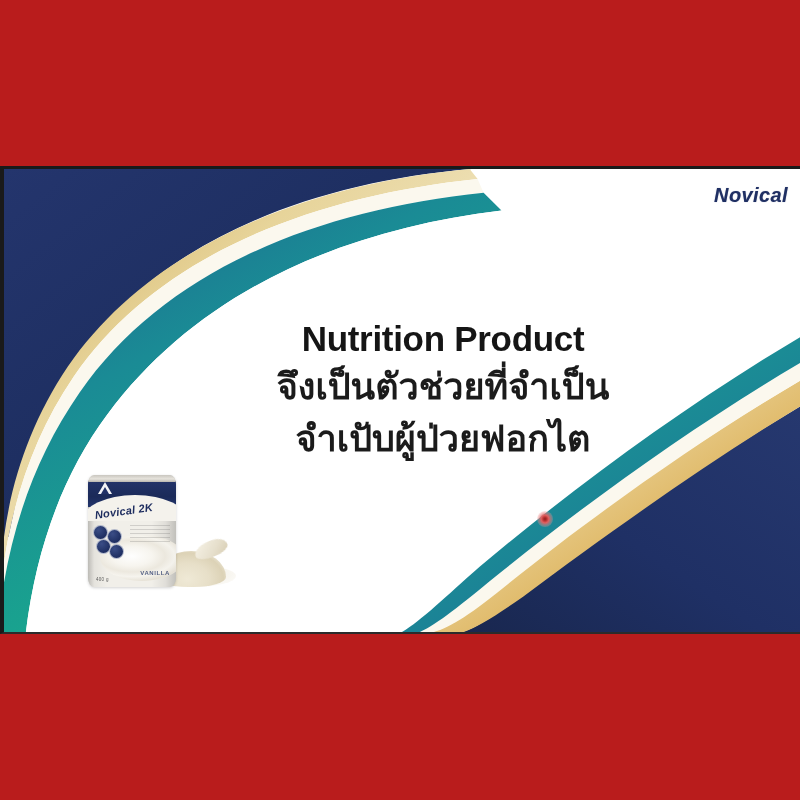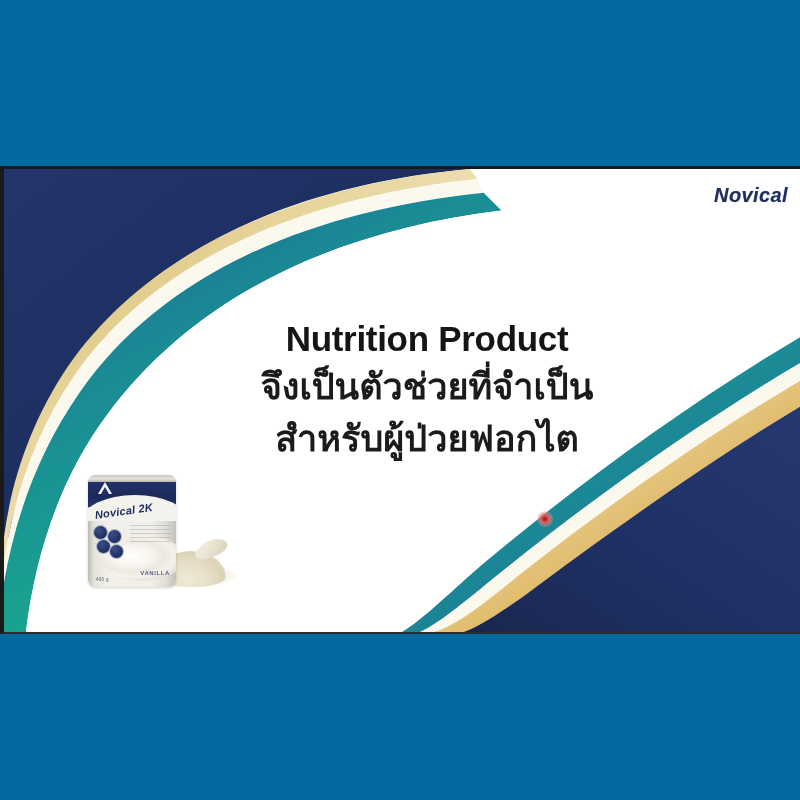--- a/index.html
+++ b/index.html
@@ -12,21 +12,21 @@
     height: 800px;
     position: relative;
     overflow: hidden;
     font-family: "Liberation Sans", "DejaVu Sans", sans-serif;
   }
 
   
   #page {
     position: absolute;
     inset: 0;
-    background: #0369a1;
+    background: #b91c1c;
   }
 
   
   #slide {
     position: absolute;
     left: 0px;
     top: 166px;
     width: 800px;
     height: 468px;
     background: #ffffff;
@@ -56,21 +56,21 @@
     font-weight: bold;
     font-style: italic;
     letter-spacing: 0.4px;
     color: #1f2f63;
     text-shadow: 0 0 1px rgba(31,47,99,0.45);
   }
 
   
   #headline {
     position: absolute;
-    left: 208px;
+    left: 224px;
     top: 152px;
     width: 430px;
     text-align: center;
     color: #1a1a1a;
   }
   #headline .eng {
     font-family: "Liberation Sans", "DejaVu Sans", sans-serif;
     font-size: 35px;
     font-weight: bold;
     letter-spacing: -0.3px;
@@ -374,21 +374,21 @@
 
       <path d="M800,170 C686,238 570,324 478,402 C444,432 420,456 400,468
                L418,468 C436,460 460,440 494,412 C582,340 692,260 800,196 Z" fill="url(#tealGradBR)"></path>
     </svg>
 
     <div id="brand">Novical</div>
 
     <div id="headline">
       <div class="eng">Nutrition Product</div>
       <div class="thai">จึงเป็นตัวช่วยที่จำเป็น</div>
-      <div class="thai">สำหรับผู้ป่วยฟอกไต</div>
+      <div class="thai">จำเปับผู้ป่วยฟอกไต</div>
     </div>
 
     <div id="laser-dot"></div>
 
     <div id="product">
 
       <div class="powder">
         <div class="dust"></div>
         <div class="mound"></div>
         <div class="scoop"></div>

